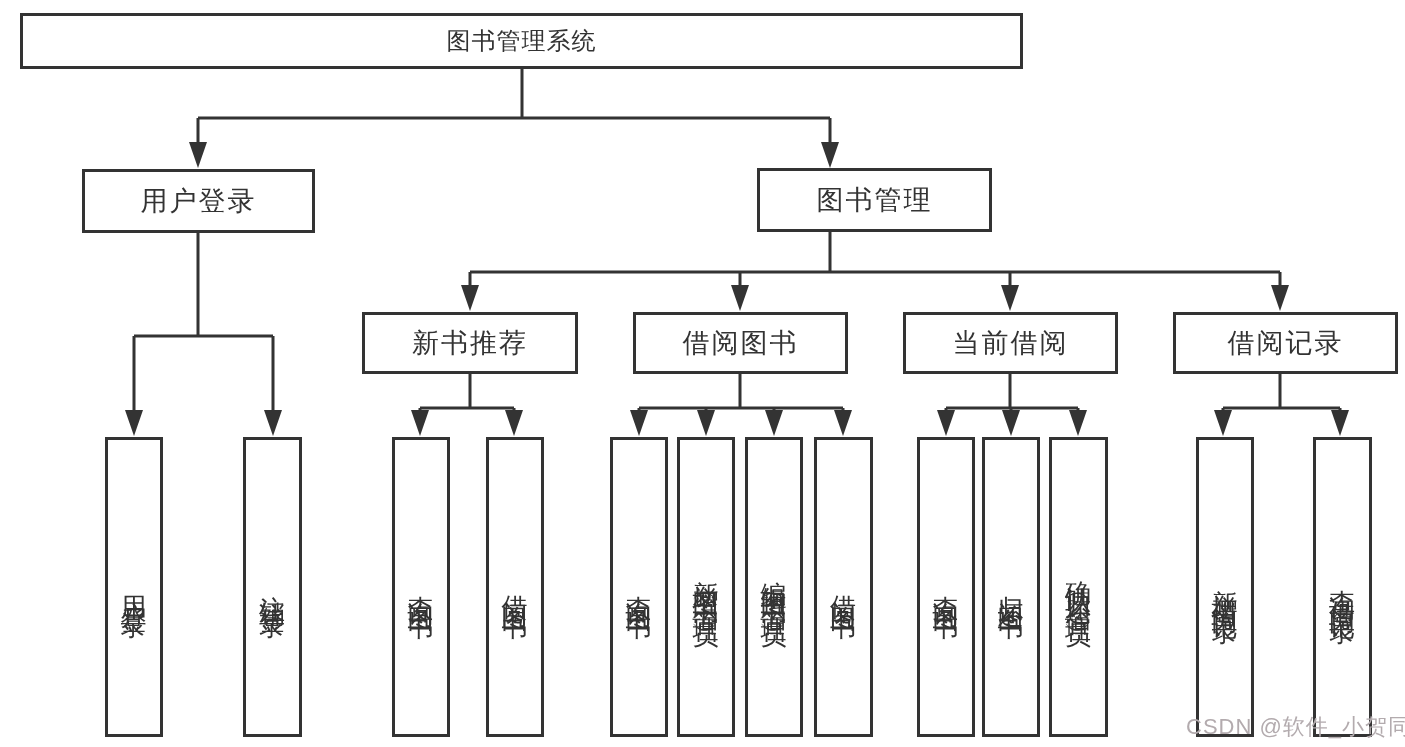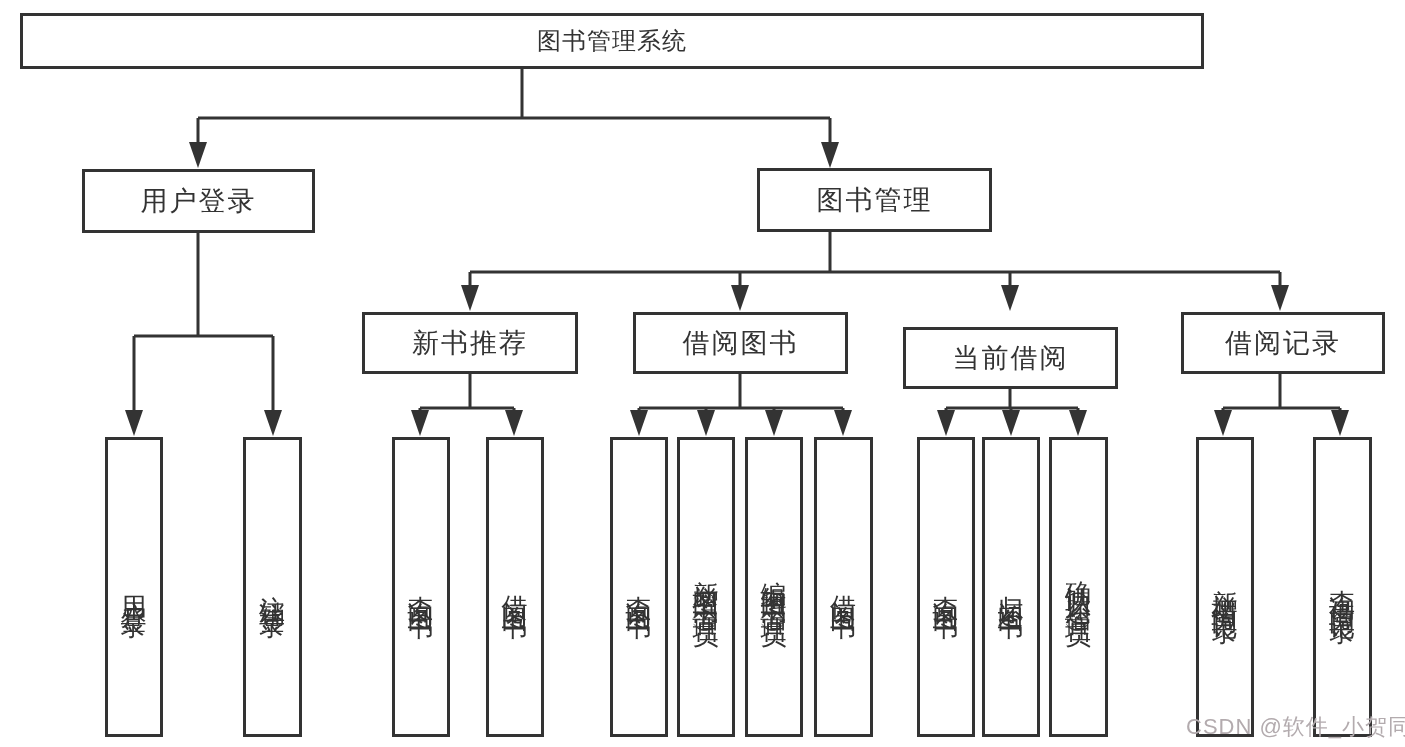--- a/index.html
+++ b/index.html
@@ -98,29 +98,29 @@
       <polygon points="765,410 783,410 774,436"></polygon>
       <polygon points="834,410 852,410 843,436"></polygon>
       <polygon points="937,410 955,410 946,436"></polygon>
       <polygon points="1002,410 1020,410 1011,436"></polygon>
       <polygon points="1069,410 1087,410 1078,436"></polygon>
       <polygon points="1214,410 1232,410 1223,436"></polygon>
       <polygon points="1331,410 1349,410 1340,436"></polygon>
     </g>
   </svg>
 
-  <div class="box hbox rootbox" style="left:20px; top:13px; width:1184px; height:56px;">图书管理系统</div>
+  <div class="box hbox rootbox" style="left:20px; top:13px; width:1003px; height:56px;">图书管理系统</div>
 
   <div class="box hbox" style="left:82px; top:169px; width:233px; height:64px;">用户登录</div>
   <div class="box hbox" style="left:712px; top:168px; width:235px; height:64px;margin-left:45px;">图书管理</div>
 
   <div class="box hbox" style="left:362px; top:312px; width:216px; height:62px;">新书推荐</div>
   <div class="box hbox" style="left:633px; top:312px; width:215px; height:62px;">借阅图书</div>
-  <div class="box hbox" style="left:903px; top:327px; width:215px; height:62px;">当前借阅</div>
-  <div class="box hbox" style="left:1173px; top:312px; width:204px; height:62px;margin-left:8px;">借阅记录</div>
+  <div class="box hbox" style="left:903px; top:312px; width:215px; height:62px;">当前借阅</div>
+  <div class="box hbox" style="left:1173px; top:312px; width:225px; height:62px;">借阅记录</div>
 
   <div class="box vbox" style="left:105px; top:437px; width:58px; height:300px;">
     <span>用户登录</span>
   </div>
   <div class="box vbox" style="left:243px; top:437px; width:59px; height:300px;">
     <span>注销登录</span>
   </div>
 
   <div class="box vbox" style="left:392px; top:437px; width:58px; height:300px;">
     <span>查询图书</span>

